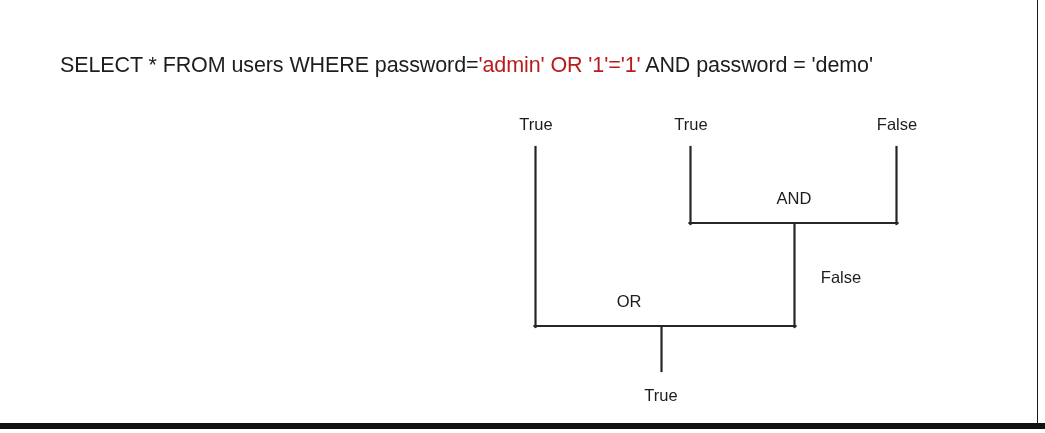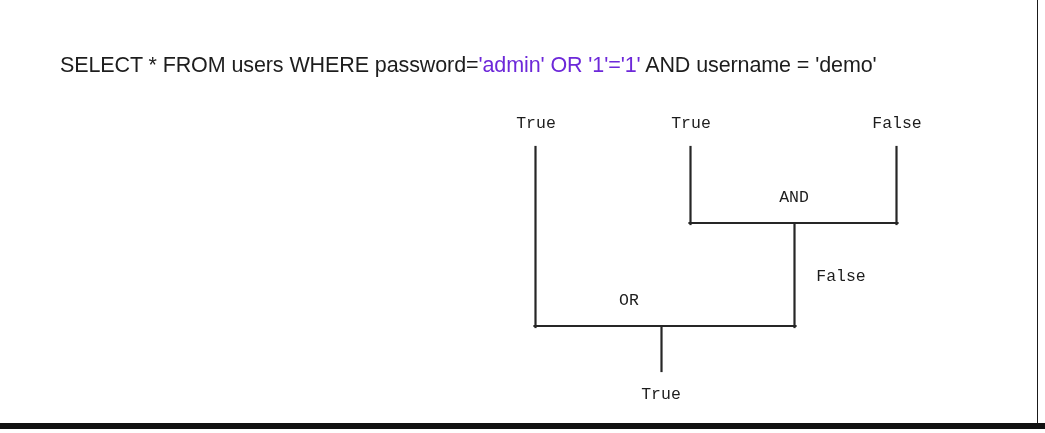--- a/index.html
+++ b/index.html
@@ -37,55 +37,54 @@
     position: absolute;
     left: 60px;
     top: 51px;
     font-size: 21.5px;
     line-height: 28px;
     letter-spacing: -0.1px;
     color: #1d1d1d;
     white-space: pre;
   }
   #sql-query .inj {
-    color: #6d28d9;
+    color: #b91c1c;
     text-align: center;
   }
   
   #diagram {
     position: absolute;
     left: 0;
     top: 0;
     width: 1045px;
     height: 433px;
   }
   .node-label {
     position: absolute;
     font-size: 16.5px;
     line-height: 20px;
     color: #1d1d1d;
     white-space: pre;
     transform: translateX(-50%);
     text-align: left;
-    font-family: Liberation Mono, monospace;
   }
   #leaf-true-left  { left: 536px; top: 114px; }
   #leaf-true-mid   { left: 691px; top: 114px; }
   #leaf-false-right{ left: 897px; top: 114px; }
   #op-and-label    { left: 794px; top: 188px; }
   #op-or-label     { left: 629px; top: 291px; }
   #and-result-label{ left: 841px; top: 267px; }
   #final-result    { left: 661px; top: 385px; }
 </style>
 </head>
 <body>
 
 <div id="page">
 
-  <div id="sql-query"><span>SELECT * FROM users WHERE password=</span><span class="inj">'admin' OR '1'='1'</span><span> AND username = 'demo'</span></div>
+  <div id="sql-query"><span>SELECT * FROM users WHERE password=</span><span class="inj">'admin' OR '1'='1'</span><span> AND password = 'demo'</span></div>
 
   <svg id="diagram" viewBox="0 0 1045 433" xmlns="http://www.w3.org/2000/svg">
     <g stroke="#262626" stroke-width="2.2" fill="none" stroke-linecap="square">
 
       <path d="M 690.5 147 L 690.5 224"></path>
       <path d="M 896.5 147 L 896.5 224"></path>
       <path d="M 689.5 223 L 897.5 223"></path>
 
       <path d="M 794.5 224 L 794.5 327"></path>
 

